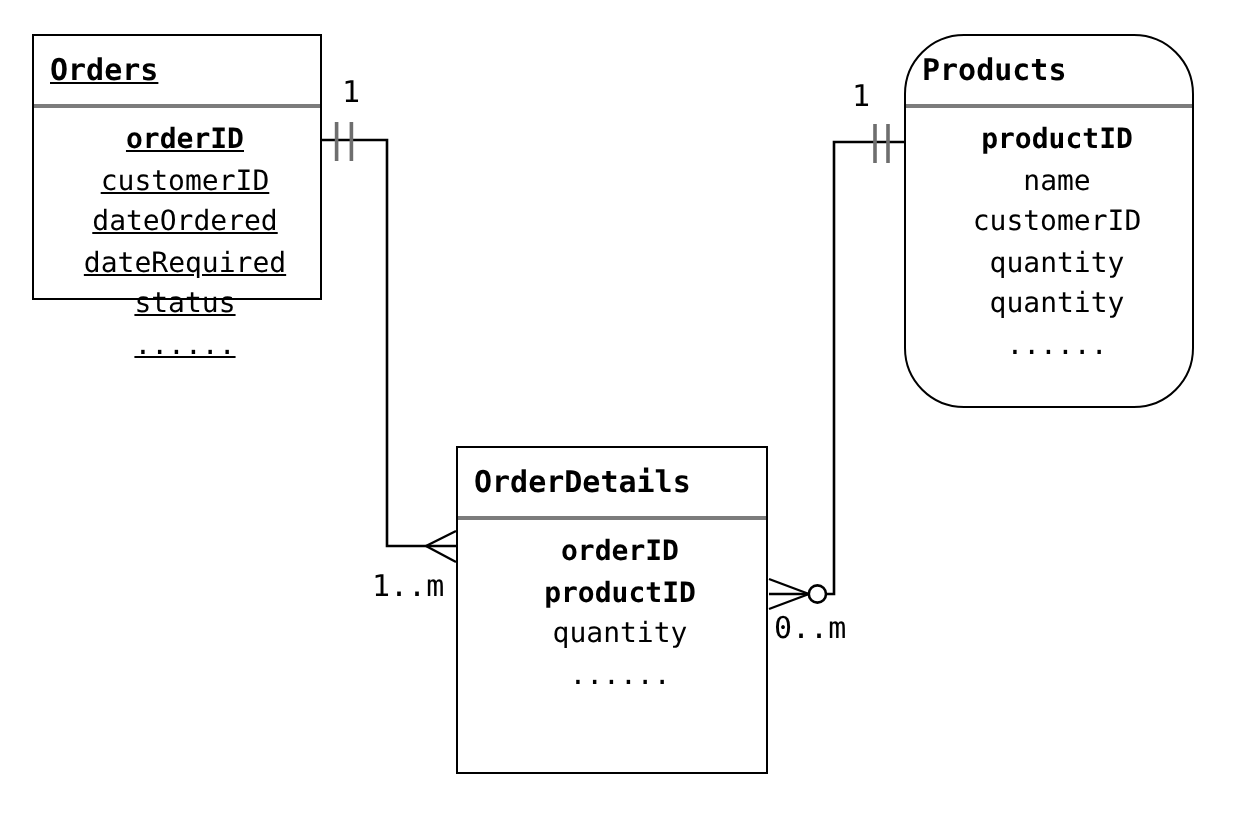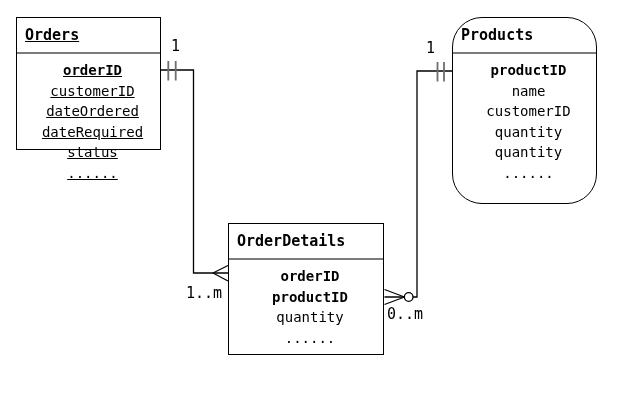--- a/index.html
+++ b/index.html
@@ -87,21 +87,21 @@
         <div class="entity-title">Products</div>
         <div class="entity-fields">
           <div class="entity-field pk">productID</div>
           <div class="entity-field">name</div>
           <div class="entity-field">customerID</div>
           <div class="entity-field">quantity</div>
           <div class="entity-field">quantity</div>
           <div class="entity-field">......</div>
         </div>
       </div>
-      <div class="entity" style="left: 228px; top: 223px; width: 156px; height: 132px;">
+      <div class="entity" style="left: 228px; top: 223px; width: 156px; height: 164px;">
         <div class="entity-title">OrderDetails</div>
         <div class="entity-fields">
           <div class="entity-field pk">orderID</div>
           <div class="entity-field pk">productID</div>
           <div class="entity-field">quantity</div>
           <div class="entity-field">......</div>
         </div>
       </div>
     </div>
 

